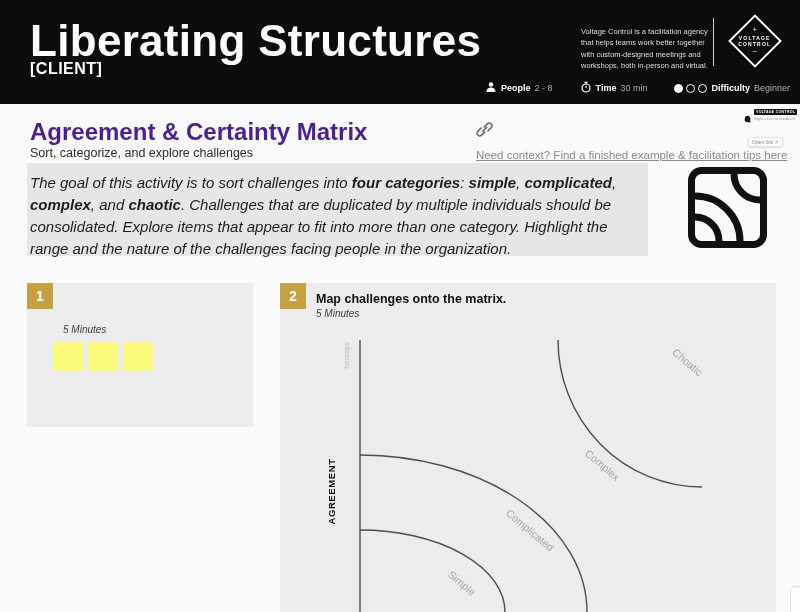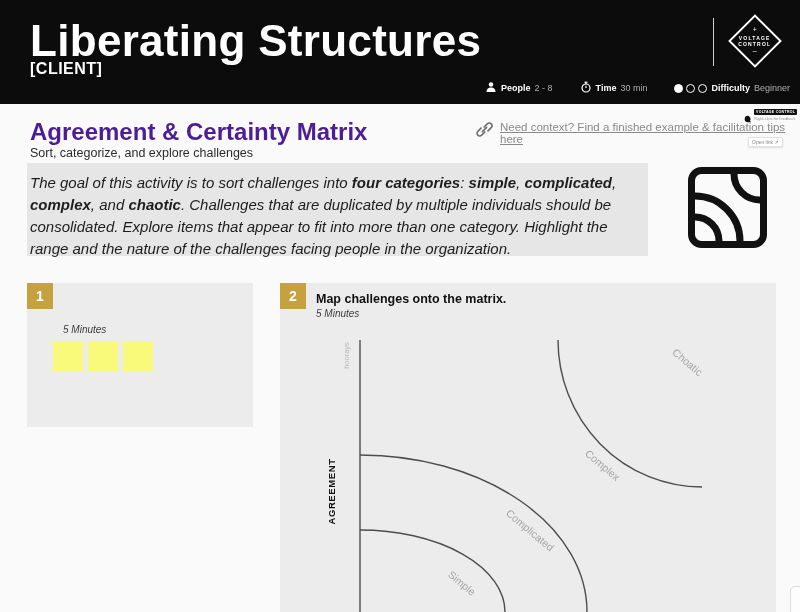--- a/index.html
+++ b/index.html
@@ -22,21 +22,21 @@
   .meta-item { display:flex; align-items:center; gap:4px; }
   .meta-label { font-size:9px; font-weight:bold; color:#fff; }
   .meta-value { font-size:9px; color:#aeaeae; }
   .dots { display:flex; gap:3px; align-items:center; }
   .dot { width:9px; height:9px; border-radius:50%; border:1.5px solid #fff; }
   .dot.filled { background:#fff; }
 
   
   .activity-title { position:absolute; left:30px; top:118px; font-size:24px; font-weight:bold; color:#4c1d95; }
   .activity-subtitle { position:absolute; left:30px; top:146px; font-size:12.5px; color:#2b2b2b; }
-  .context-link { position:absolute; left:476px; top:121px; display:flex; align-items:flex-start; gap:7px; cursor:pointer; }
+  .context-link { position:absolute; left:476px; top:121px; display:flex; align-items:flex-start; gap:7px; cursor:pointer;flex-direction:column; }
   .context-link a { font-size:11.5px; color:#8a8a8a; text-decoration:underline; }
   .open-tooltip { position:absolute; left:748px; top:137px; background:#fff; border:1px solid #e2e2e2; border-radius:2px; padding:1px 3px; font-size:5px; color:#8a8a8a; box-shadow:0 1px 2px rgba(0,0,0,.12); white-space:nowrap; }
   .attribution { position:absolute; left:744px; top:109px; display:flex; align-items:flex-start; gap:2px; }
   .attr-lines { display:flex; flex-direction:column; gap:1px; }
   .attr-pill { background:#111; color:#fff; font-size:3.5px; font-weight:bold; padding:1px 2px; border-radius:1px; letter-spacing:.3px; white-space:nowrap; }
   .attr-sub { font-size:4px; color:#999; white-space:nowrap; }
 
   
   .goal-box { position:absolute; left:27px; top:163px; width:621px; height:93px; background:#e6e6e6; padding:9px 3px; }
   .goal-text { font-style:italic; font-size:15px; line-height:22px; color:#1d1d1d; }
@@ -67,20 +67,21 @@
   .corner-card { position:absolute; left:790px; top:586px; width:24px; height:32px; background:#fdfdfd; border:1px solid #ddd; border-radius:5px; }
 </style>
 </head>
 <body>
 
 <div class="stage">
 
   <div class="header">
     <div class="header-title">Liberating Structures</div>
     <div class="header-client">[CLIENT]</div>
+    <div class="about">Voltage Control is a facilitation agency that helps teams work better together with custom-designed meetings and workshops, both in-person and virtual.</div>
     <div class="logo-divider"></div>
     <div class="logo-diamond">
       <div class="rot">
           <div class="logo-inner">
         <div class="pm">+</div>
         <div class="nm">VOLTAGE</div>
         <div class="nm">CONTROL</div>
         <div class="pm">–</div>
       </div>
         </div>

